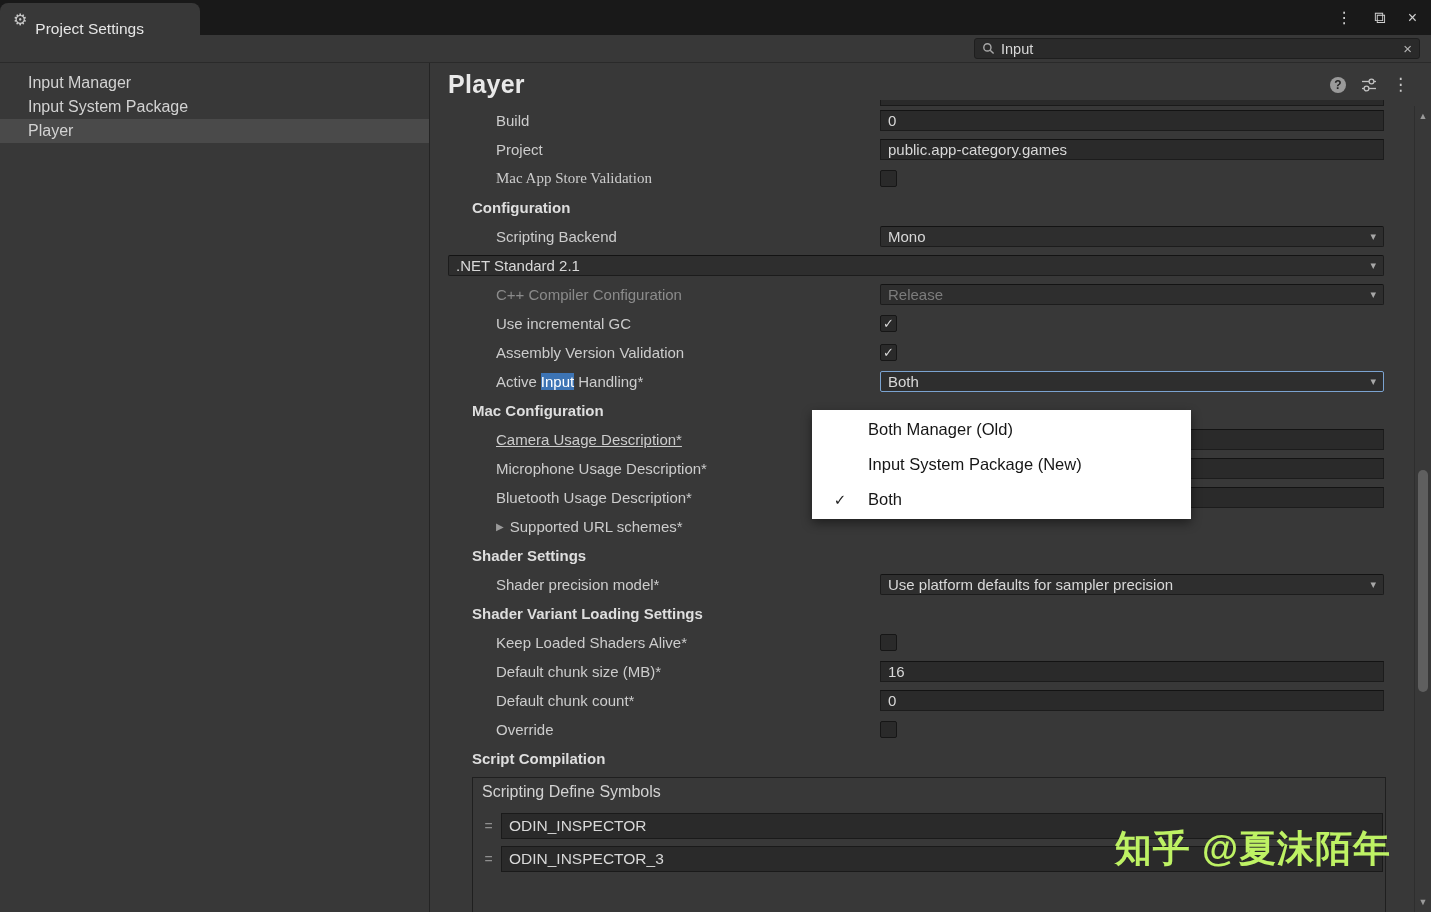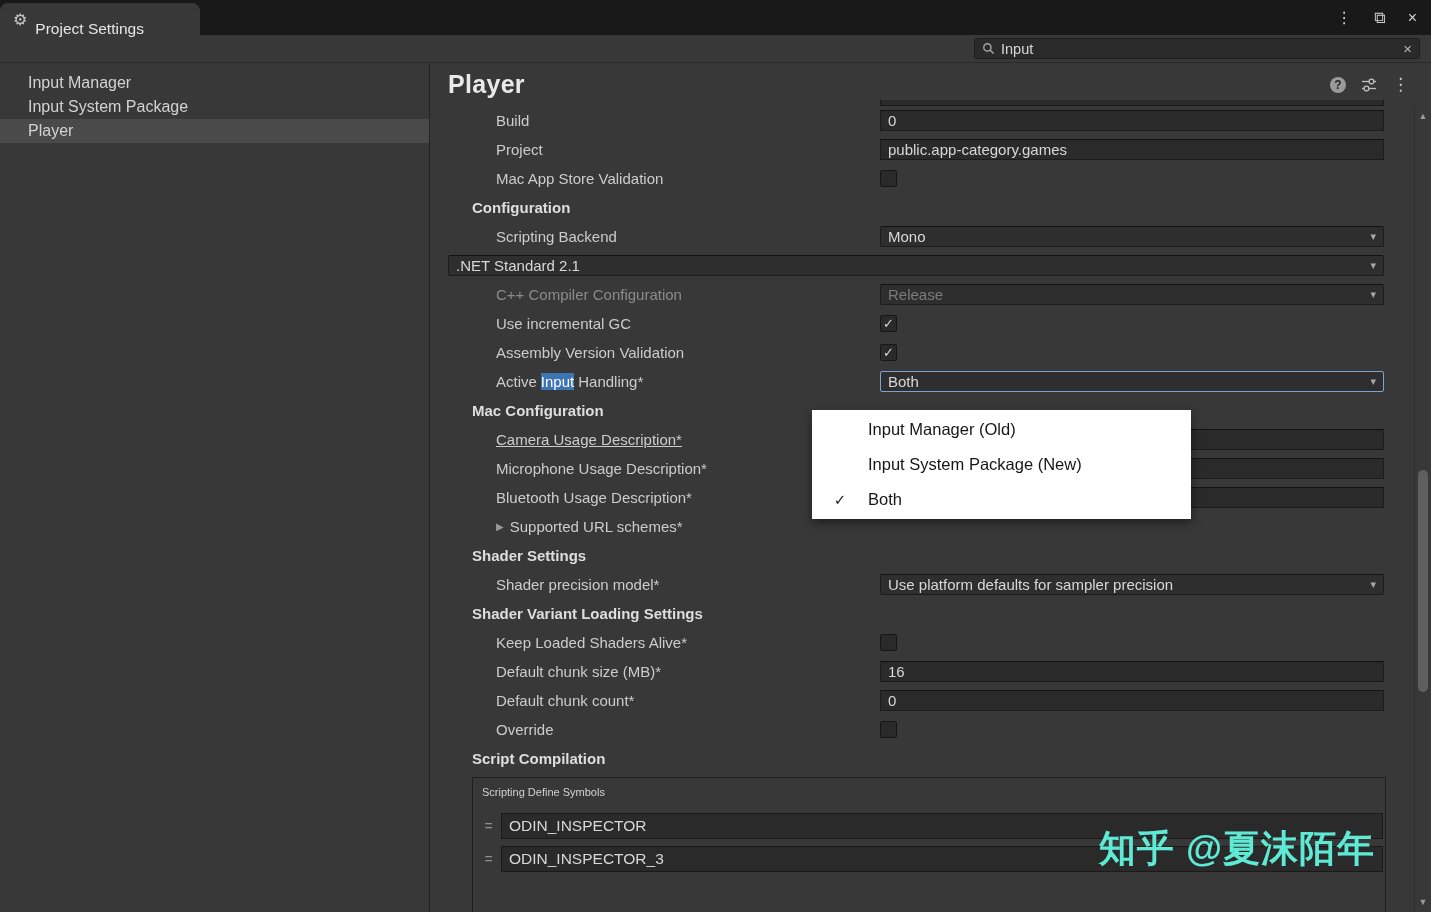--- a/index.html
+++ b/index.html
@@ -49,37 +49,37 @@
 
   .field { flex:1; height:21px; background:#2a2a2a; border:1px solid #1c1c1c; border-top-color:#131313; display:flex; align-items:center; padding:0 7px; font-size:15px; color:#d8d8d8; overflow:hidden; white-space:nowrap; }
   .dropdown { background:#2e2e2e; justify-content:space-between; border-radius:2px; }
   .dd-arrow { color:#a8a8a8; font-size:11px; }
   .dropdown.disabled .dd-value { color:#7c7c7c; }
   .dropdown.active { border:1px solid #7ba3d0; }
   .checkbox { width:17px; height:17px; flex:0 0 auto; background:#2a2a2a; border:1px solid #161616; border-radius:2px; display:flex; align-items:center; justify-content:center; font-size:13px; color:#d8d8d8; }
 
   
   .define-box { margin:4px 45px 0 24px; border:1px solid #1f1f1f; height:210px; }
-  .define-header { height:28px; display:flex; align-items:center; padding-left:9px; font-size:11px; color:#d2d2d2; }
+  .define-header { height:28px; display:flex; align-items:center; padding-left:9px; font-size:16px; color:#d2d2d2; }
   .define-row { display:flex; align-items:center; margin:7px 2px 0 2px; }
   .define-handle { width:26px; text-align:center; color:#8f8f8f; font-size:14px; letter-spacing:-1px; }
   .define-field { flex:1; height:26px; background:#2a2a2a; border:1px solid #1a1a1a; display:flex; align-items:center; padding-left:7px; font-size:15.5px; color:#d8d8d8; }
 
   
   .popup { position:absolute; left:812px; top:410px; width:379px; background:#ffffff; box-shadow:0 4px 10px rgba(0,0,0,.45); z-index:40; padding:2px 0; }
   .popup-item { height:35px; display:flex; align-items:center; font-size:16.5px; color:#161616; }
   .popup-check { width:56px; text-align:center; font-size:15px; color:#222222; }
 
   
   .vscroll { position:absolute; top:43px; right:0; width:17px; bottom:0; background:#383838; border-left:1px solid #2e2e2e; }
   .vs-arrow { position:absolute; left:0; width:100%; text-align:center; font-size:9px; color:#9a9a9a; }
   .vs-up { top:5px; } .vs-down { bottom:5px; }
   .vs-thumb { position:absolute; left:3px; width:10px; top:364px; height:222px; background:#5f5f5f; border-radius:5px; }
 
-  .watermark { position:absolute; right:56px; bottom:38px; font-size:37px; font-weight:bold; color:#5eead4; z-index:60; letter-spacing:1px; white-space:nowrap; }
+  .watermark { position:absolute; right:40px; bottom:38px; font-size:37px; font-weight:bold; color:#bef264; z-index:60; letter-spacing:1px; white-space:nowrap; }
 </style>
 </head>
 <body>
 
 <div class="window">
 
   <div class="titlebar">
     <div class="tab">
       <span class="gear">⚙</span>
       <span class="tab-title">Project Settings</span>
@@ -129,21 +129,21 @@
         <div class="partial-field"></div>
       <div class="row">
             <div class="label" style="padding-left: 48px;">Build</div>
             <div class="field">0</div>
           </div>
           <div class="row">
             <div class="label" style="padding-left: 48px;">Project</div>
             <div class="field">public.app-category.games</div>
           </div>
           <div class="row">
-            <div class="label" style="padding-left: 48px;">Mac App Store Validation</div>
+            <div class="label" style="padding-left: 48px; font-family: Liberation Serif, serif;">Mac App Store Validation</div>
             <div class="checkbox"></div>
           </div>
           <div class="row gap">
             <div class="label bold" style="padding-left: 24px;">Configuration</div>
           </div>
           <div class="row">
             <div class="label" style="padding-left: 48px;">Scripting Backend</div>
             <div class="field dropdown">
               <span class="dd-value">Mono</span>
               <span class="dd-arrow">▾</span>
@@ -244,21 +244,21 @@
         <div class="vs-arrow vs-up">▲</div>
         <div class="vs-thumb"></div>
         <div class="vs-arrow vs-down">▼</div>
       </div>
     </div>
   </div>
 
   <div class="popup">
       <div class="popup-item">
         <span class="popup-check"></span>
-        <span class="popup-label">Input Manager (Old)</span>
+        <span class="popup-label">Both Manager (Old)</span>
       </div>
       <div class="popup-item">
         <span class="popup-check"></span>
         <span class="popup-label">Input System Package (New)</span>
       </div>
       <div class="popup-item">
         <span class="popup-check">✓</span>
         <span class="popup-label">Both</span>
       </div>
     </div>

